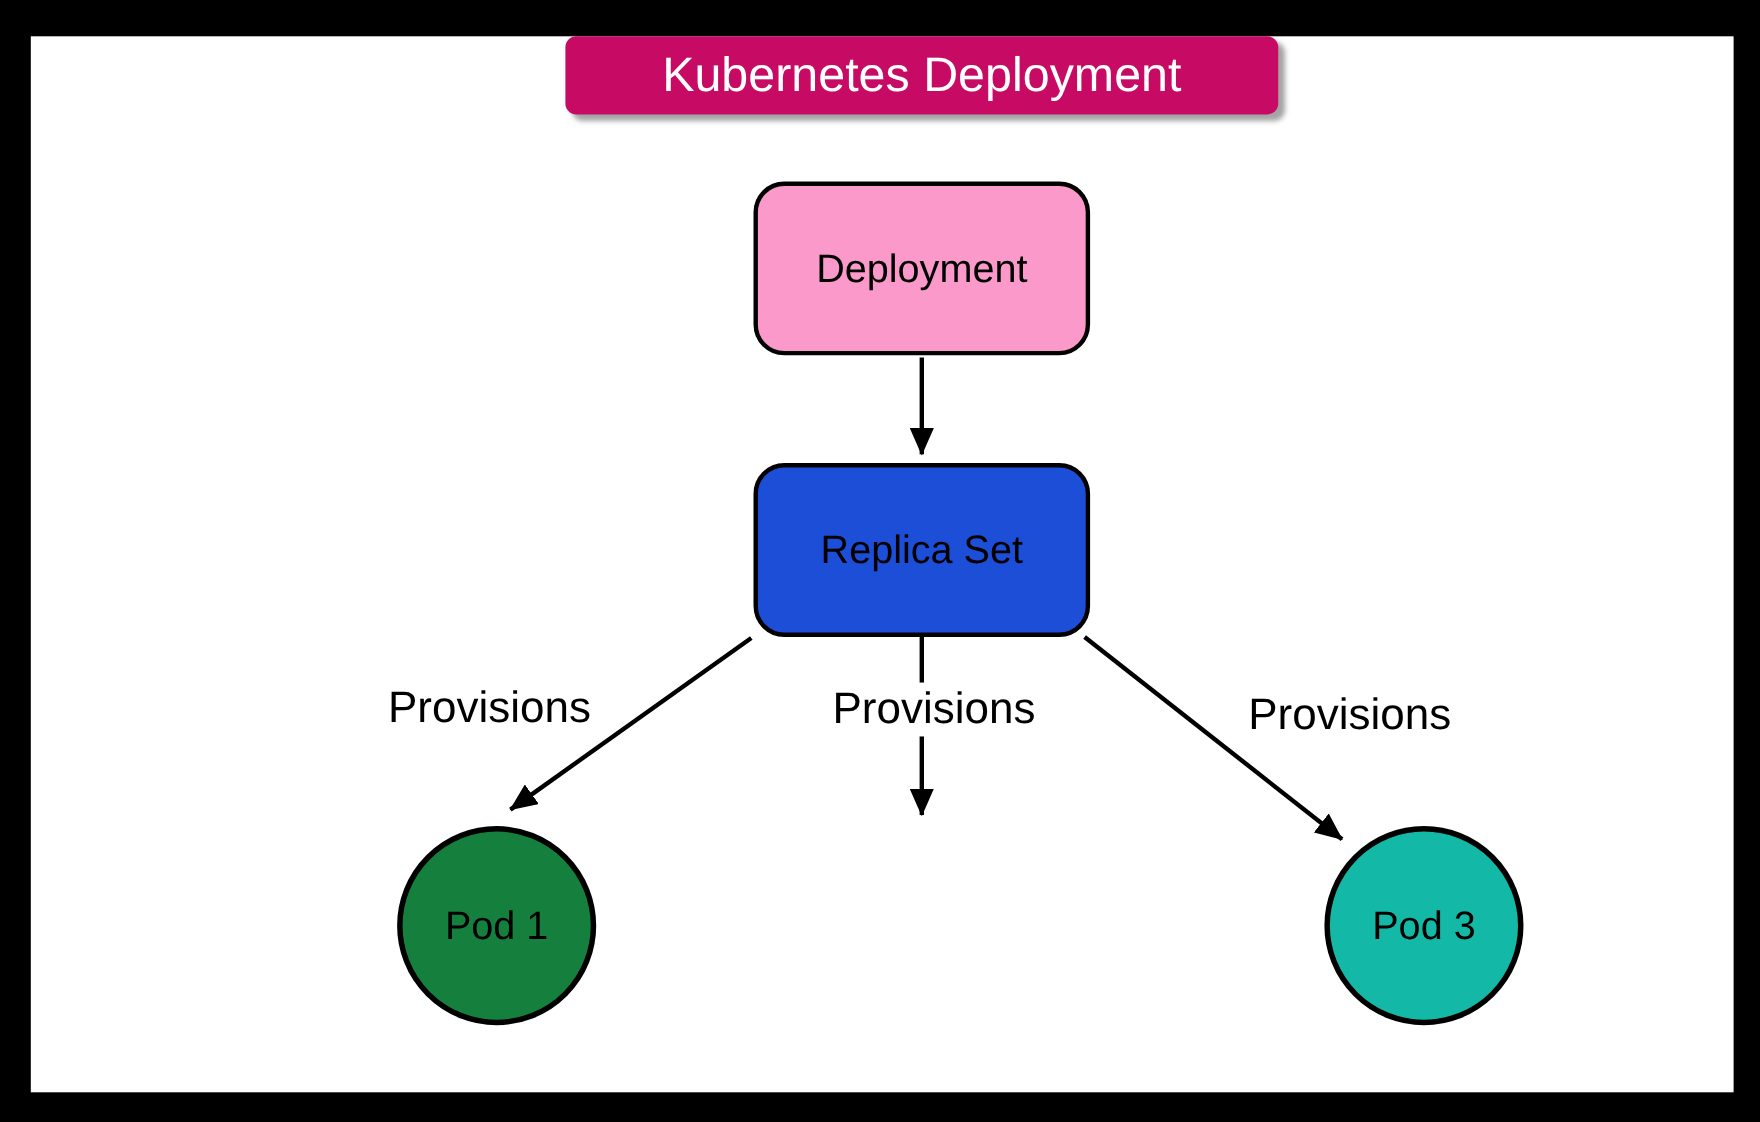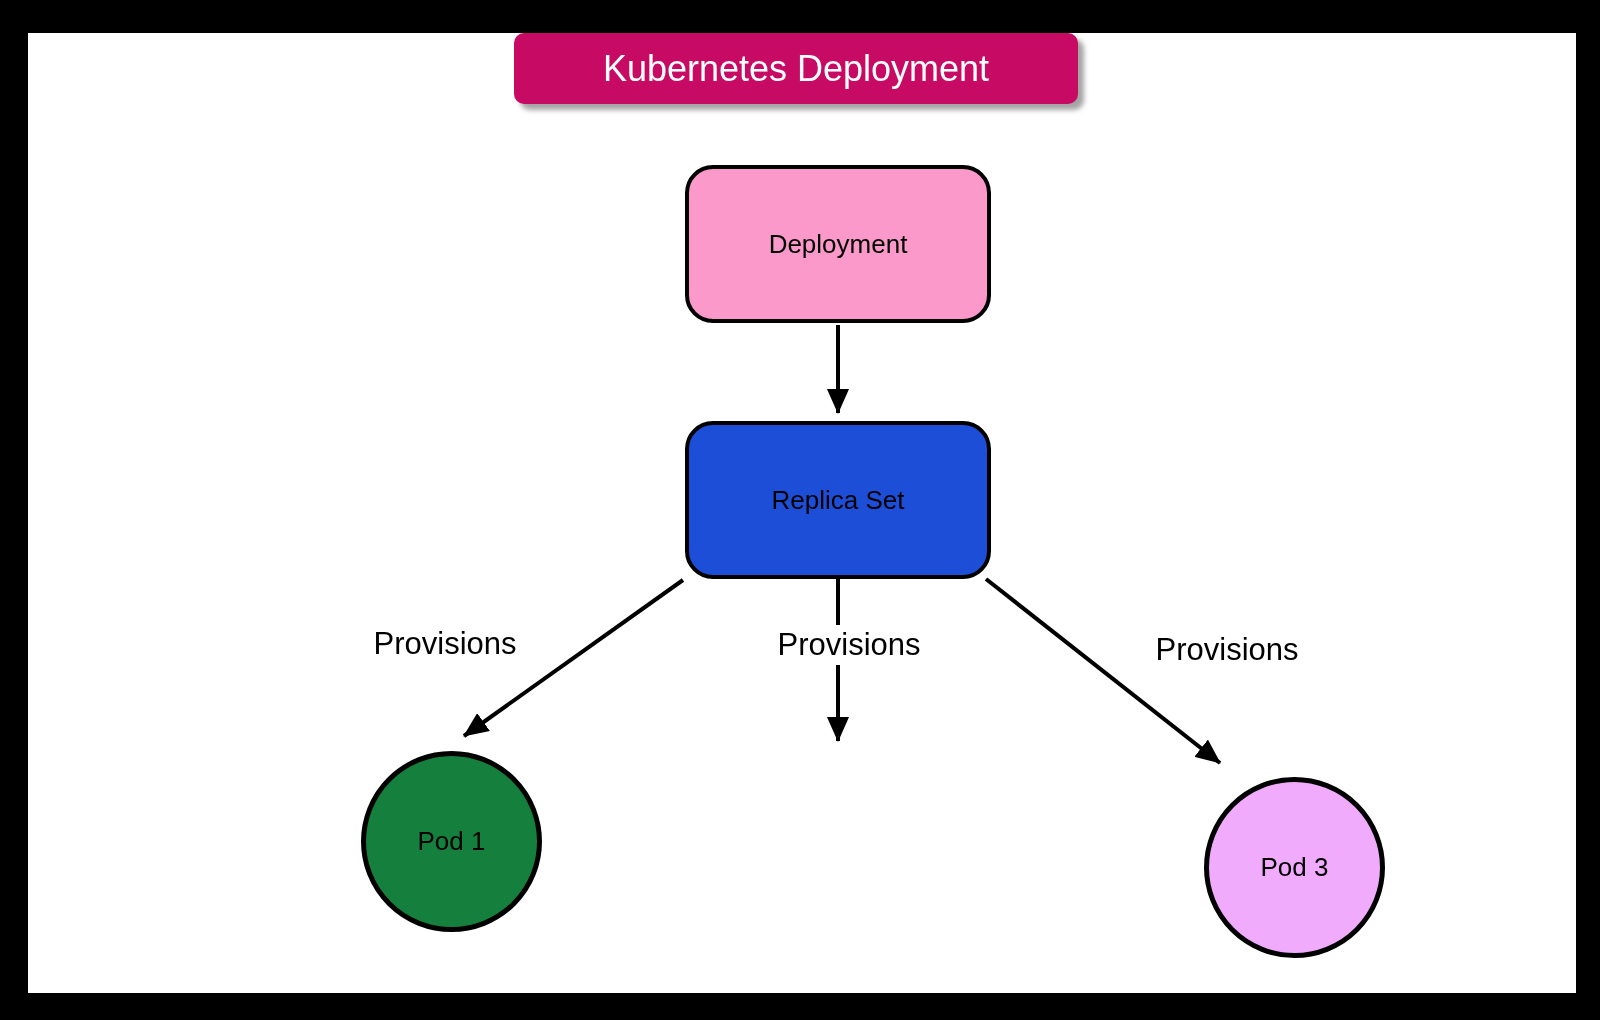--- a/index.html
+++ b/index.html
@@ -22,73 +22,73 @@
     left: 28px;
     top: 33px;
     width: 1548px;
     height: 960px;
     background: #ffffff;
   }
   .title-banner {
     position: absolute;
     left: 486px;
     top: 0px;
-    width: 564px;
+    width: 648px;
     height: 71px;
     background: #c70a64;
     border-radius: 10px;
     box-shadow: 6px 6px 5px rgba(90,90,90,0.55);
     display: flex;
     align-items: center;
     justify-content: center;
     color: #ffffff;
-    font-size: 36px;
+    font-size: 44px;
     font-weight: 400;
     z-index: 5;
   }
   .edges-svg {
     position: absolute;
     left: 0;
     top: 0;
     width: 1548px;
     height: 960px;
     z-index: 1;
   }
   .node {
     position: absolute;
     box-sizing: border-box;
     display: flex;
     align-items: center;
     justify-content: center;
     color: #000000;
-    font-size: 26px;
+    font-size: 36px;
     z-index: 2;
     text-align: center;
   }
   .node-rect {
     width: 306px;
     height: 158px;
     border: 4px solid #000000;
     border-radius: 28px;
   }
   .node-circle {
     width: 181px;
     height: 181px;
     border: 5px solid #000000;
     border-radius: 50%;
   }
   .node-deployment { left: 657px; top: 132px; background: #fa99ca; }
   .node-replica    { left: 657px; top: 388px; background: #1d4ed8; }
   .node-pod1 { left: 333px;  top: 718px; background: #15803d; }
   .node-pod2 { left: 720px;  top: 718px; background: #99fbc8; }
-  .node-pod3 { left: 1176px; top: 744px; background: #f0abfc; }
+  .node-pod3 { left: 1176px; top: 718px; background: #14b8a6; }
   .edge-label {
     position: absolute;
     transform: translate(-50%, -50%);
-    font-size: 31px;
+    font-size: 40px;
     color: #000000;
     background: #ffffff;
     padding: 2px 8px;
     z-index: 3;
     white-space: nowrap;
   }
   .edge-label-1 { left: 417px;  top: 611px; }
   .edge-label-2 { left: 821px;  top: 612px; }
   .edge-label-3 { left: 1199px; top: 617px; }
 </style>

